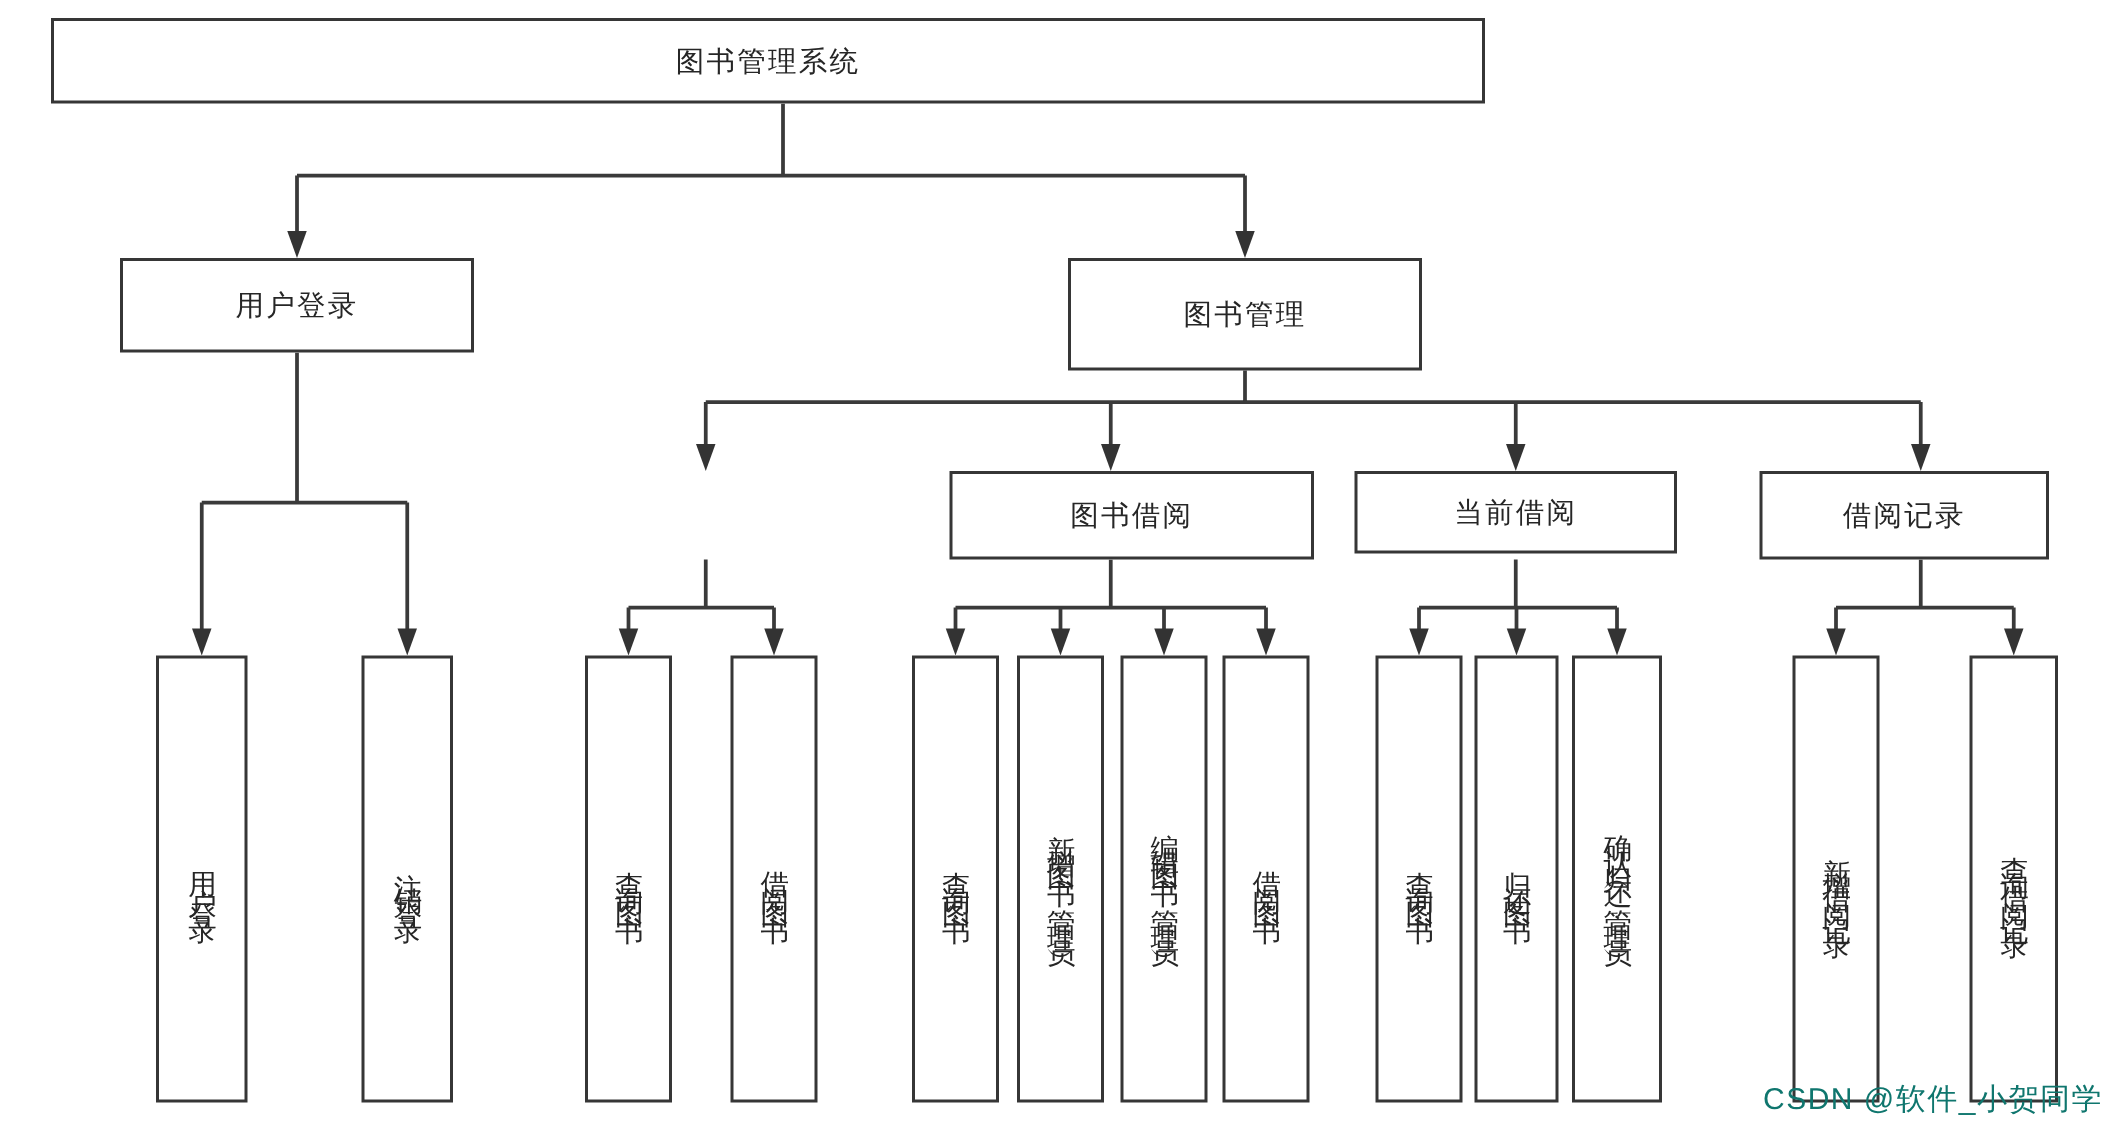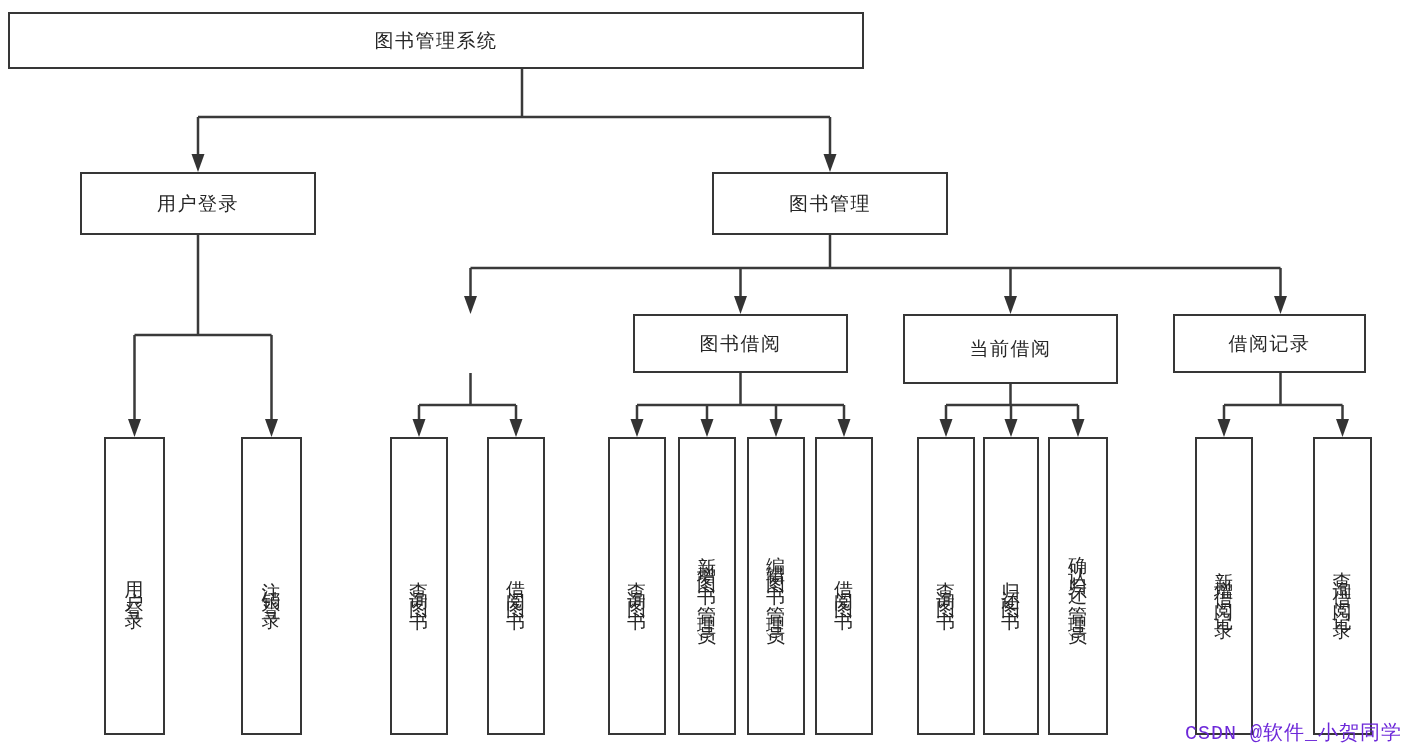--- a/index.html
+++ b/index.html
@@ -39,25 +39,24 @@
     font-size: 19px;
     letter-spacing: 10px;
     line-height: 1;
     white-space: nowrap;
   }
   #watermark {
     position: absolute;
     right: 3px;
     bottom: 1px;
     font-size: 20px;
-    color: #6d28d9;
+    color: #0f766e;
     letter-spacing: 1px;
     z-index: 3;
     white-space: nowrap;
-    font-family: Liberation Mono, monospace;
   }
 </style>
 </head>
 <body>
 
 <div id="canvas">
 
   <svg id="connectors" viewBox="0 0 1405 747" xmlns="http://www.w3.org/2000/svg">
     <path fill="none" stroke="#3a3a3a" stroke-width="2.5" d="M522 69 V117 M198 117 H830 M198 117 V156 M830 117 V156
          M198 235 V335 M134.5 335 H271.5 M134.5 335 V421 M271.5 335 V421
@@ -82,35 +81,35 @@
       <polygon points="769.5,419 782.5,419 776,437"></polygon>
       <polygon points="837.5,419 850.5,419 844,437"></polygon>
       <polygon points="939.5,419 952.5,419 946,437"></polygon>
       <polygon points="1004.5,419 1017.5,419 1011,437"></polygon>
       <polygon points="1071.5,419 1084.5,419 1078,437"></polygon>
       <polygon points="1217.5,419 1230.5,419 1224,437"></polygon>
       <polygon points="1336,419 1349,419 1342.5,437"></polygon>
     </g>
   </svg>
 
-  <div class="node h" style="left:8px;top:12px;width:856px;height:57px">
+  <div class="node h" style="left:34px;top:12px;width:956px;height:57px">
     <span>图书管理系统</span>
   </div>
 
   <div class="node h" style="left:80px;top:172px;width:236px;height:63px">
     <span>用户登录</span>
   </div>
-  <div class="node h" style="left:712px;top:172px;width:236px;height:63px">
+  <div class="node h" style="left:712px;top:172px;width:236px;height:75px">
     <span>图书管理</span>
   </div>
 
-  <div class="node h" style="left:633px;top:314px;width:215px;height:59px">
+  <div class="node h" style="left:633px;top:314px;width:243px;height:59px">
     <span>图书借阅</span>
   </div>
-  <div class="node h" style="left:903px;top:314px;width:215px;height:70px">
+  <div class="node h" style="left:903px;top:314px;width:215px;height:55px">
     <span>当前借阅</span>
   </div>
   <div class="node h" style="left:1173px;top:314px;width:193px;height:59px">
     <span>借阅记录</span>
   </div>
 
   <div class="node v" style="left:104px;top:437px;width:61px;height:298px">
     <span>用户登录</span>
   </div>
   <div class="node v" style="left:241px;top:437px;width:61px;height:298px">

